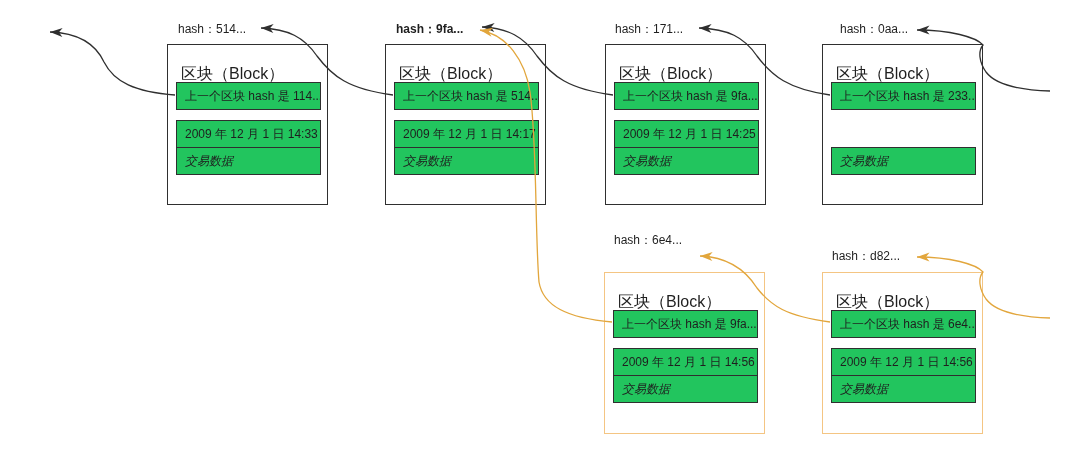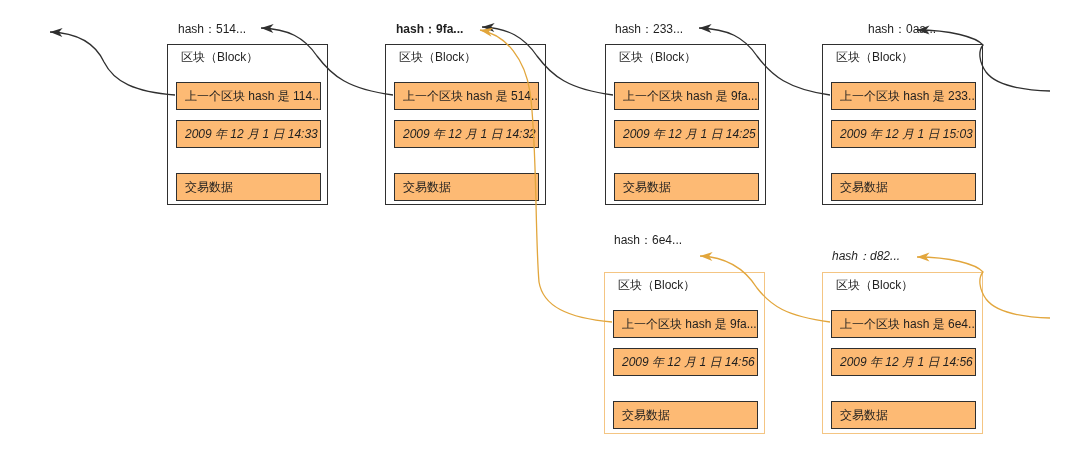--- a/index.html
+++ b/index.html
@@ -41,76 +41,75 @@
     border:1px solid var(--main-line);
     box-sizing:border-box;
     z-index:1;
   }
   .block.fork{
     border-color:var(--fork-border);
     height:162px;
   }
   .block-title{
     position:absolute;
-    left:13px;top:5px;
-    font-size:12px;line-height:15px;
+    left:13px;top:21px;
+    font-size:16px;line-height:15px;
     white-space:nowrap;
   }
   .cell{
     position:absolute;
     left:8px;width:145px;height:28px;
     box-sizing:border-box;
     border:1px solid var(--main-line);
-    background:#fdba74;
+    background:#22c55e;
     font-size:12px;line-height:26px;
     padding-left:8px;
     white-space:nowrap;
     overflow:hidden;
   }
   .cell.prev{top:37px;}
-  .cell.time{top:75px;font-style:italic;}
-  .cell.tx{top:128px;}
+  .cell.time{top:75px;}
+  .cell.tx{top:102px;font-style:italic;}
 </style>
 </head>
 <body>
 
 <div class="canvas">
 
   <div class="hash-label" style="left:178px;top:22px;">hash：514...</div>
   <div class="hash-label" style="left:396px;top:22px;font-weight:bold;">hash：9fa...</div>
-  <div class="hash-label" style="left:615px;top:22px;">hash：233...</div>
-  <div class="hash-label" style="left:860px;top:22px;padding-left:8px;">hash：0aa...</div>
+  <div class="hash-label" style="left:615px;top:22px;">hash：171...</div>
+  <div class="hash-label" style="left:832px;top:22px;padding-left:8px;">hash：0aa...</div>
   <div class="hash-label" style="left:614px;top:233px;">hash：6e4...</div>
-  <div class="hash-label" style="left:832px;top:249px;font-style:italic;">hash：d82...</div>
+  <div class="hash-label" style="left:832px;top:249px;">hash：d82...</div>
 
   <div class="block" style="left:167px;top:44px;">
     <div class="block-title">区块（Block）</div>
     <div class="cell prev">上一个区块 hash 是 114...</div>
     <div class="cell time">2009 年 12 月 1 日 14:33</div>
     <div class="cell tx">交易数据</div>
   </div>
 
   <div class="block" style="left:385px;top:44px;">
     <div class="block-title">区块（Block）</div>
     <div class="cell prev">上一个区块 hash 是 514...</div>
-    <div class="cell time">2009 年 12 月 1 日 14:32</div>
+    <div class="cell time">2009 年 12 月 1 日 14:17</div>
     <div class="cell tx">交易数据</div>
   </div>
 
   <div class="block" style="left:605px;top:44px;">
     <div class="block-title">区块（Block）</div>
     <div class="cell prev">上一个区块 hash 是 9fa...</div>
     <div class="cell time">2009 年 12 月 1 日 14:25</div>
     <div class="cell tx">交易数据</div>
   </div>
 
   <div class="block" style="left:822px;top:44px;">
     <div class="block-title">区块（Block）</div>
     <div class="cell prev">上一个区块 hash 是 233...</div>
-    <div class="cell time">2009 年 12 月 1 日 15:03</div>
     <div class="cell tx">交易数据</div>
   </div>
 
   <div class="block fork" style="left:604px;top:272px;">
     <div class="block-title">区块（Block）</div>
     <div class="cell prev">上一个区块 hash 是 9fa...</div>
     <div class="cell time">2009 年 12 月 1 日 14:56</div>
     <div class="cell tx">交易数据</div>
   </div>
 

